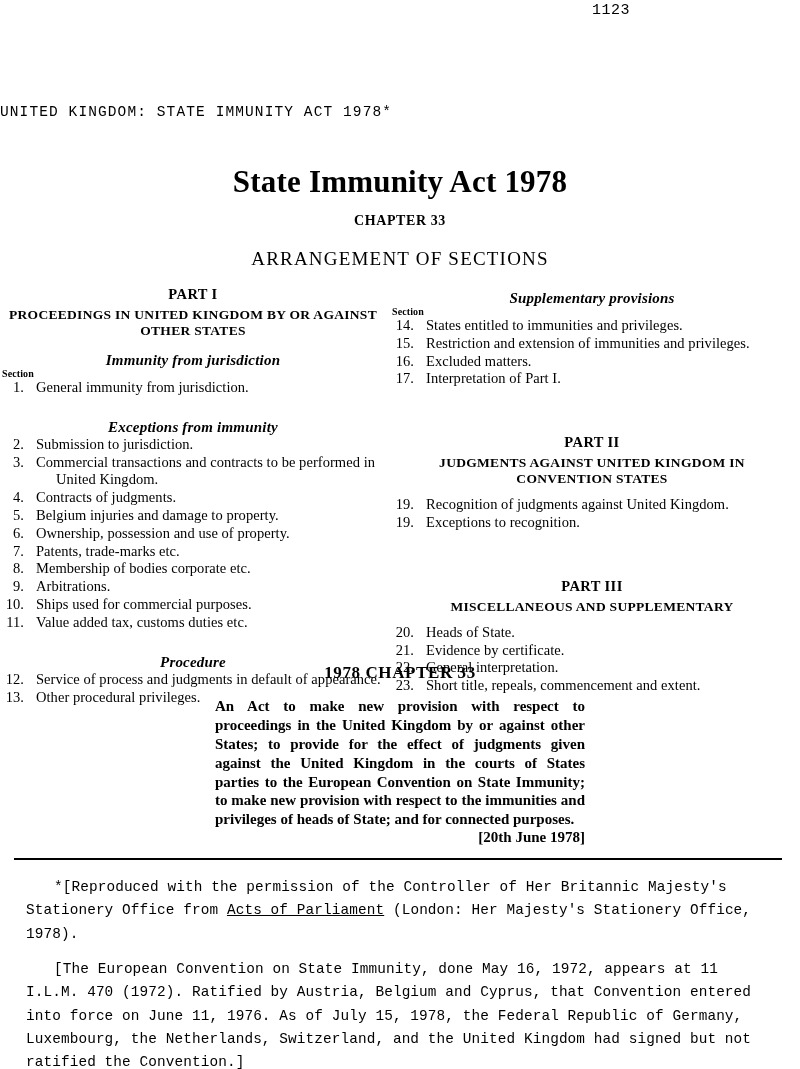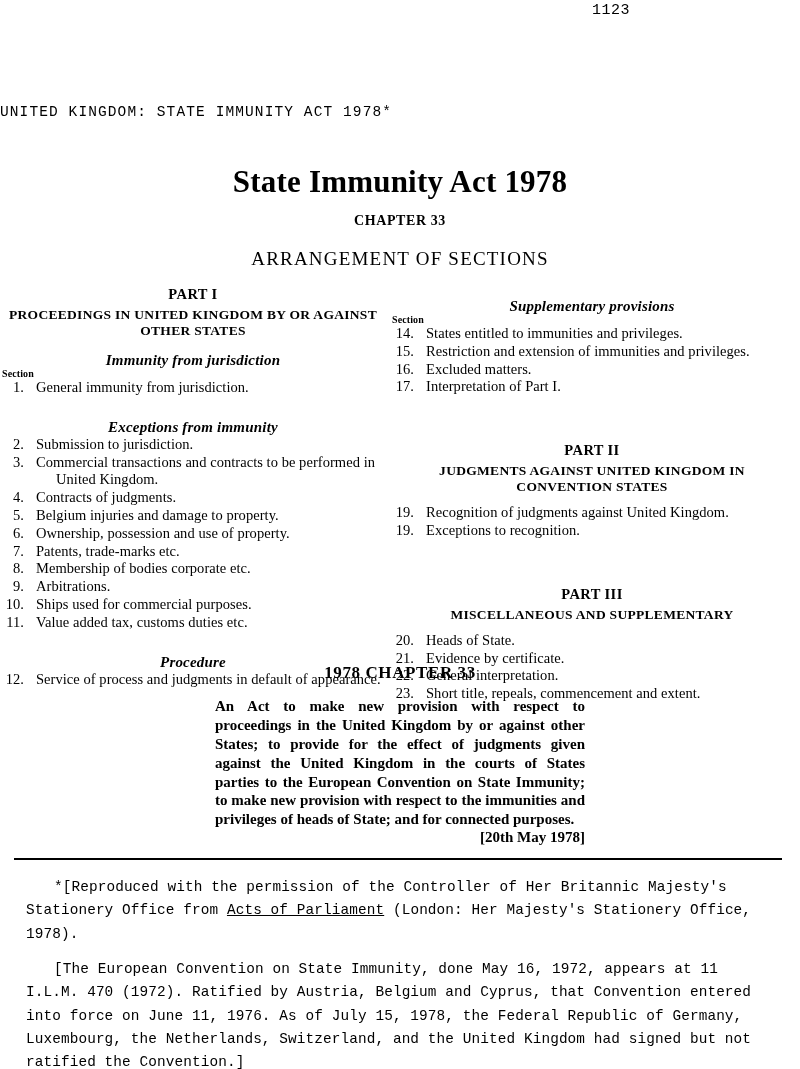--- a/index.html
+++ b/index.html
@@ -296,26 +296,30 @@
       </ul>
 
       <div class="spacer-sm"></div>
 
       <div class="group-heading">Procedure</div>
       <ul class="entries">
         <li>
           <span class="num">12.</span>
           <span class="txt">Service of process and judgments in default of appearance.</span>
         </li>
+        <li>
+          <span class="num">13.</span>
+          <span class="txt">Other procedural privileges.</span>
+        </li>
       </ul>
     </div>
 
     <div class="col col-right">
 
-      <div class="group-heading" style="margin-top:12px;">Supplementary provisions</div>
+      <div class="group-heading" style="margin-top:4px;">Supplementary provisions</div>
       <div class="section-label right-flush">Section</div>
       <ul class="entries">
         <li>
           <span class="num">14.</span>
           <span class="txt">States entitled to immunities and privileges.</span>
         </li>
         <li>
           <span class="num">15.</span>
           <span class="txt">Restriction and extension of immunities and privileges.</span>
         </li>
@@ -370,21 +374,21 @@
       </ul>
     </div>
   </div>
 
   <div class="chapter-block">
     <div class="chapter-title">1978 CHAPTER 33</div>
     <div class="preamble">
       <span class="body">An Act to make new provision with respect to proceedings in the United Kingdom by or against other States; to provide for the effect of judgments given against the United Kingdom in the courts of States parties to the European Convention on State Immunity; to make new provision with respect to the immunities and</span>
       <span class="lastline">privileges of heads of State; and for connected purposes.</span>
     </div>
-    <div class="royal-assent">[20th May 1978]</div>
+    <div class="royal-assent">[20th June 1978]</div>
   </div>
 
   <hr class="footnote-rule">
   <div class="footnote">
     <p><span>*[Reproduced with the permission of the Controller of Her Britannic Majesty's Stationery Office from </span><u>Acts of Parliament</u><span> (London:  Her Majesty's Stationery Office, 1978).</span></p>
     <p>[The European Convention on State Immunity, done May 16, 1972, appears at 11 I.L.M. 470 (1972).  Ratified by Austria, Belgium and Cyprus, that Convention entered into force on June 11, 1976.  As of July 15, 1978, the Federal Republic of Germany, Luxembourg, the Netherlands, Switzerland, and the United Kingdom had signed but not ratified the Convention.]</p>
   </div>
 
 </div>
 

